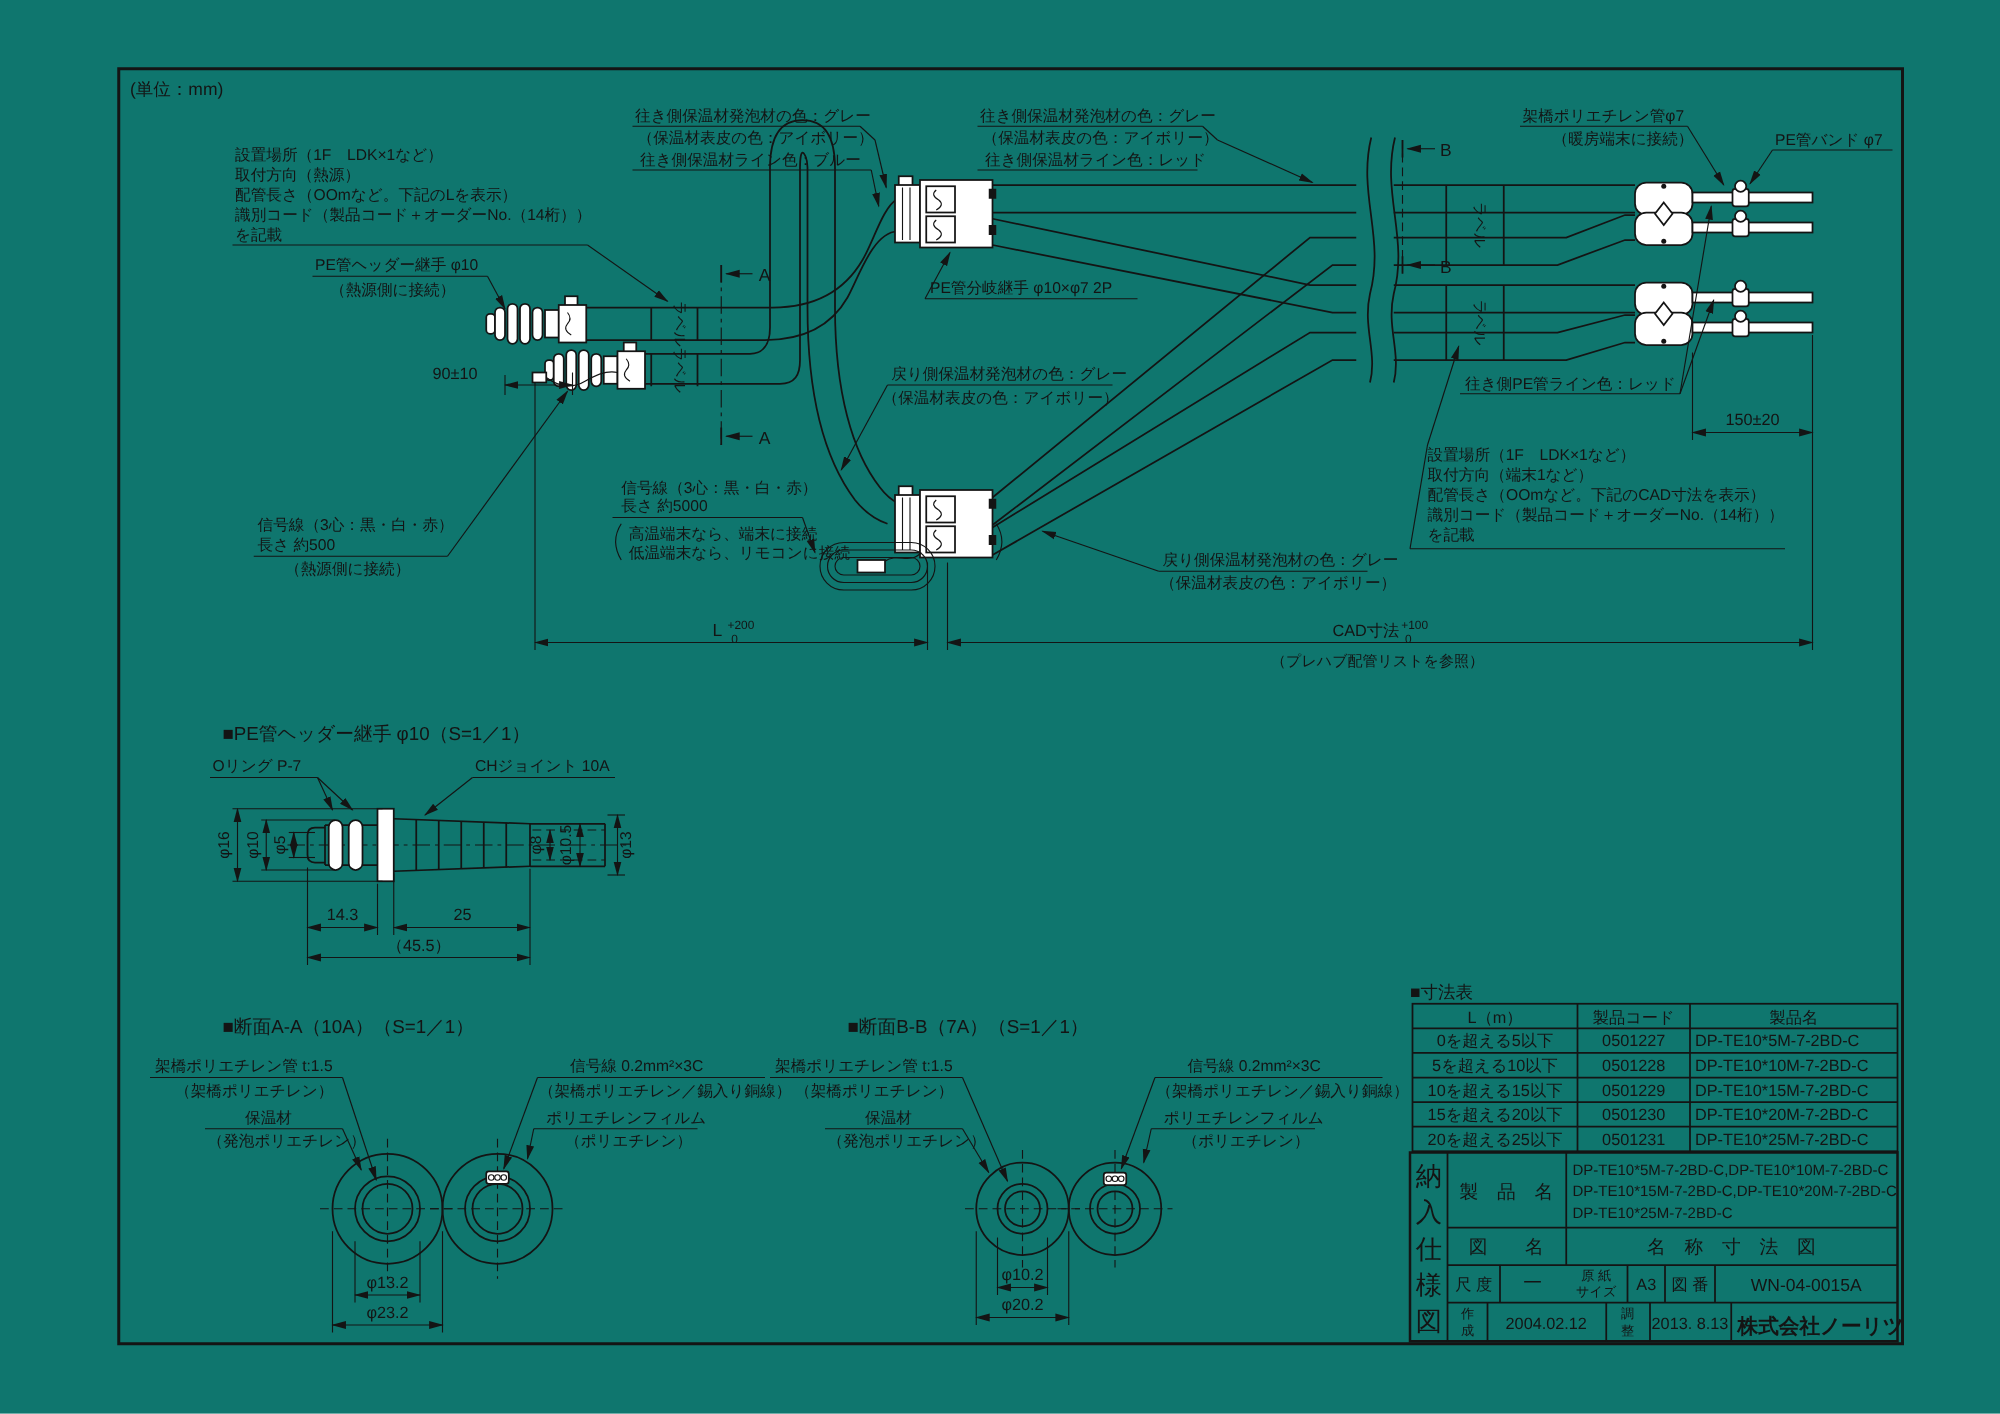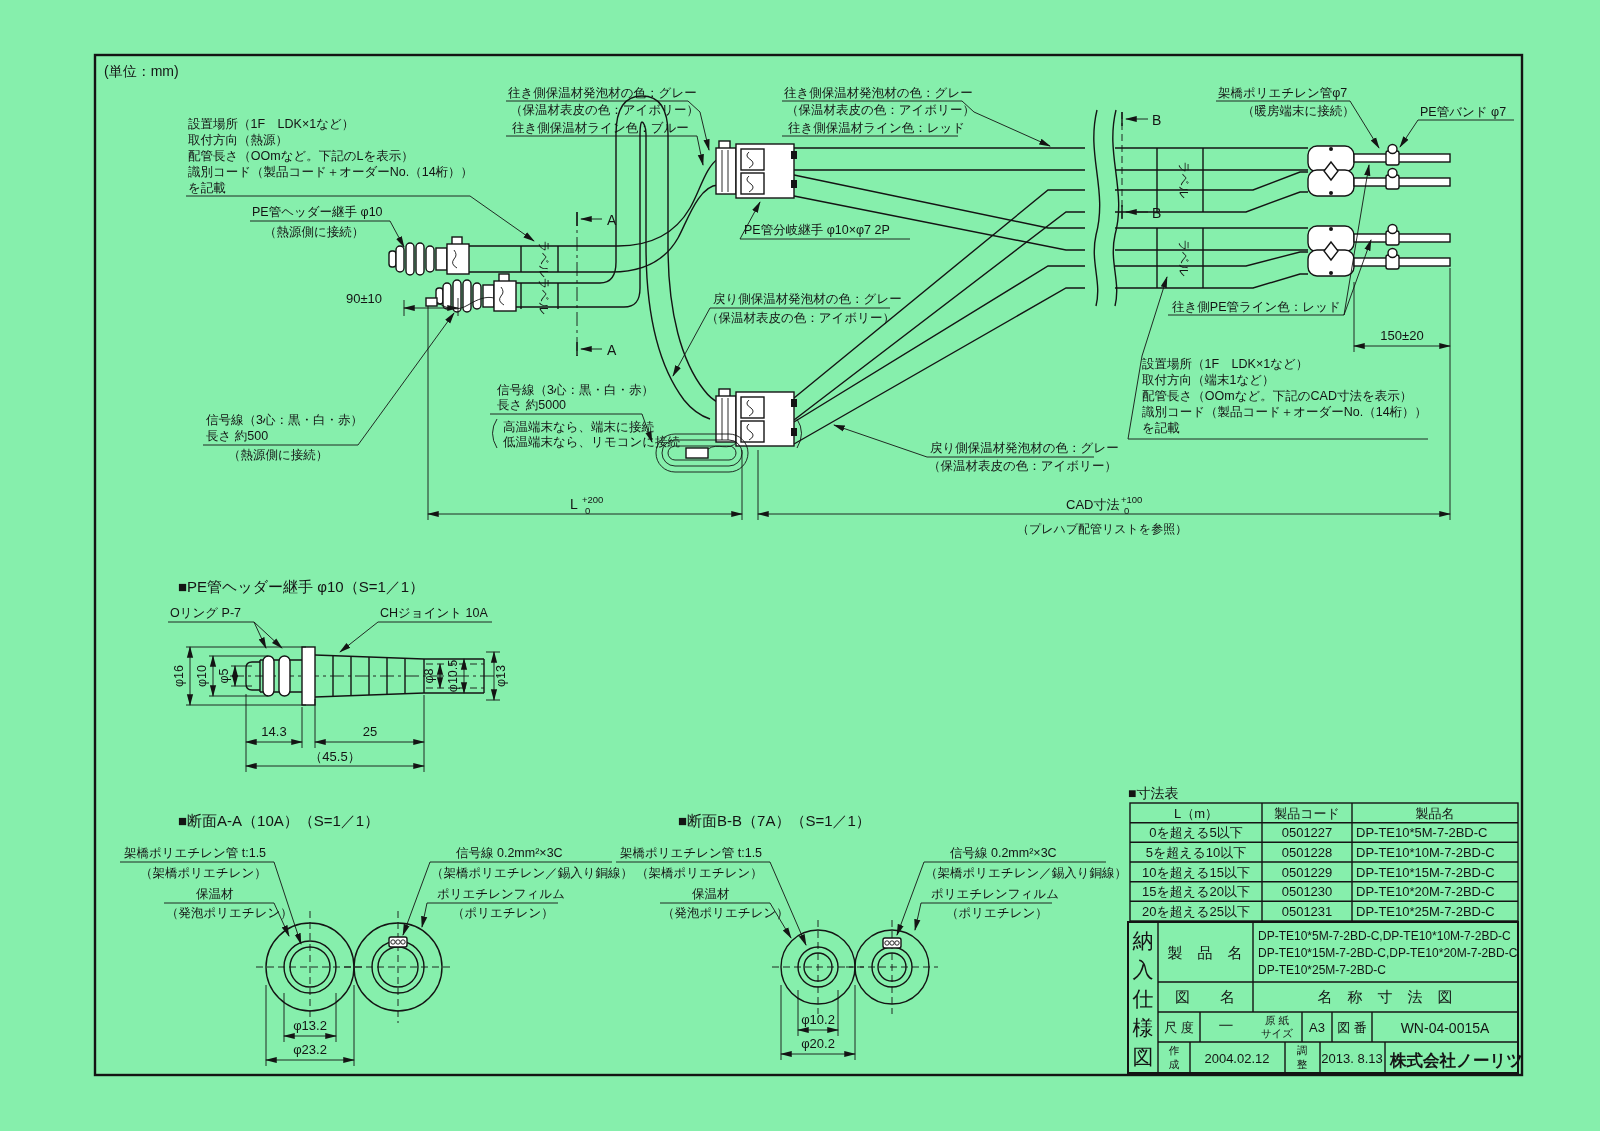--- a/index.html
+++ b/index.html
@@ -1,16 +1,16 @@
 <!DOCTYPE html>
 <html><head>
 <meta charset="utf-8">
 <style>
   html,body{margin:0;padding:0;background:#fff;}
-  .page{position:relative;width:1600px;height:1131px;background:#86efac;}
+  .page{position:relative;width:1600px;height:1131px;background:#0f766e;}
   svg{display:block;}
   text{fill:#141414;font-family:"Liberation Sans","DejaVu Sans",sans-serif;}
   .t10{font-size:10.5px}.t12{font-size:12px}.t125{font-size:12.5px}
   .t13{font-size:13px}.t14{font-size:14px}.t15{font-size:15px}.t16{font-size:16.5px;font-weight:bold}
   .t21{font-size:21px}.t9{font-size:9.5px}
   .mid{text-anchor:middle}
   .ln{stroke:#141414;stroke-width:1.4;fill:none}
   .lw{stroke:#141414;stroke-width:1.4;fill:#fff}
   .thin{stroke:#141414;stroke-width:0.9;fill:none}
   .dim{stroke:#141414;stroke-width:0.9;fill:none}

